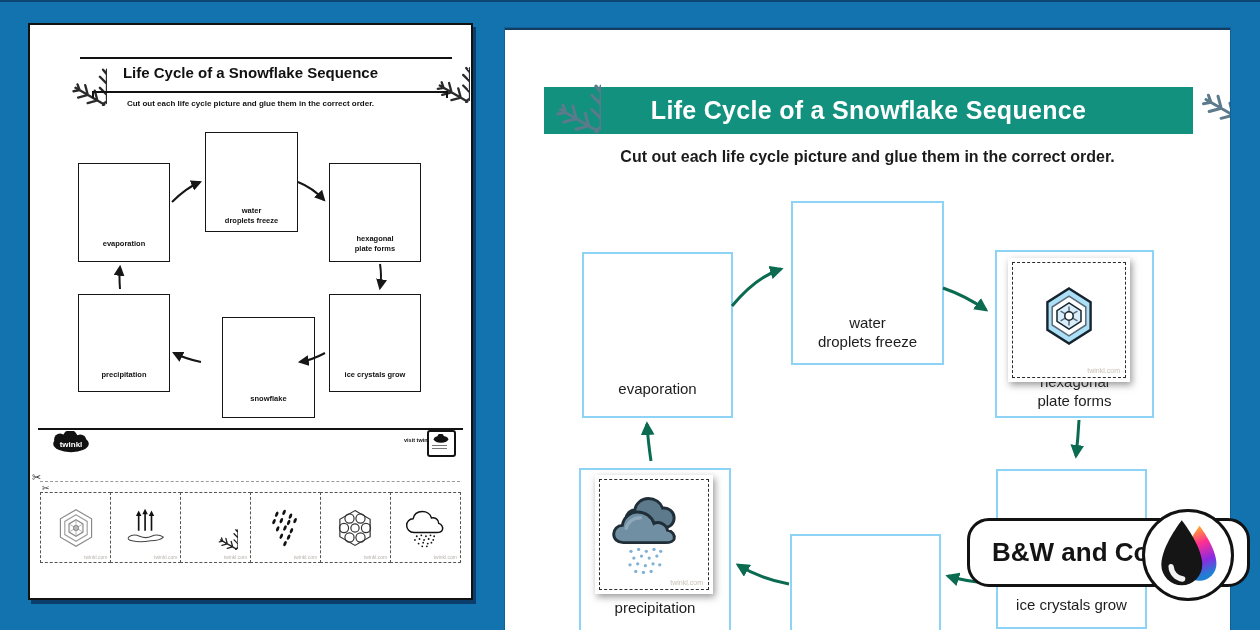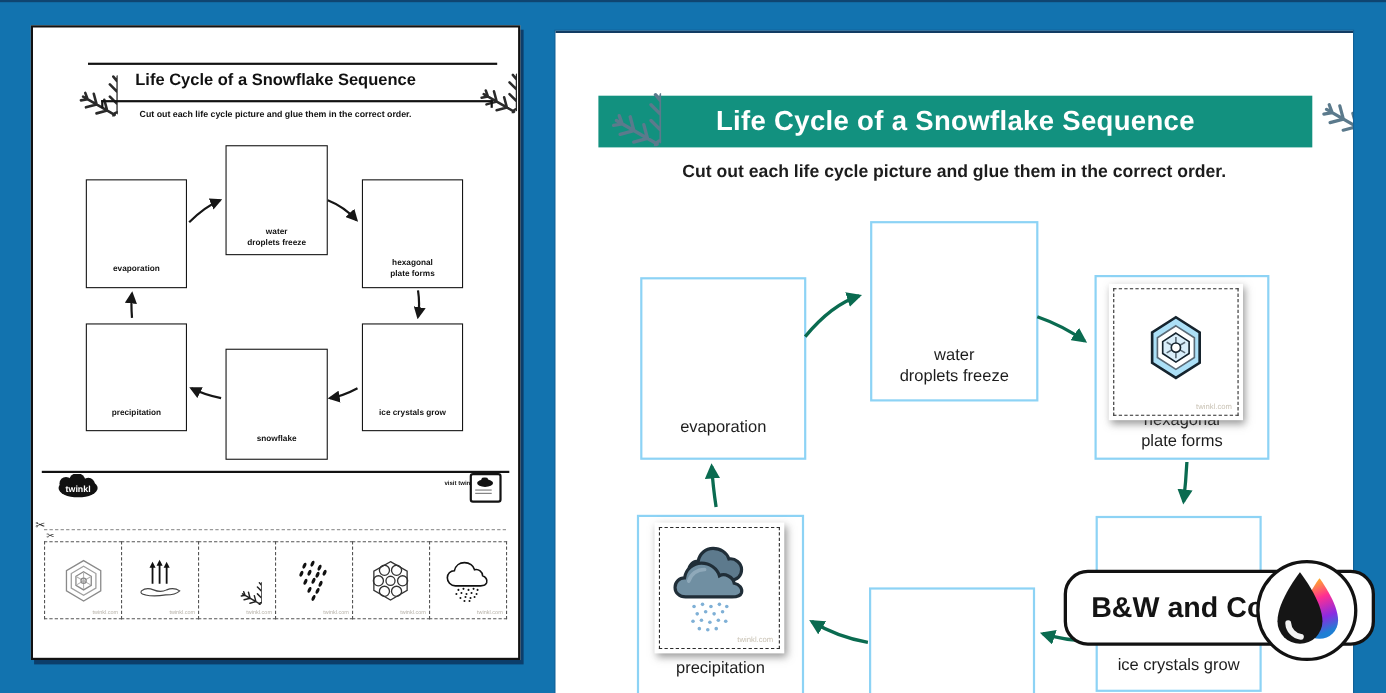--- a/index.html
+++ b/index.html
@@ -114,21 +114,21 @@
   </div>
   <div class="lp-box" style="left:299px;top:138px;width:90px;height:97px">
     <div class="lp-label" style="bottom:8px">
       <div>hexagonal</div>
         <div>plate forms</div>
     </div>
   </div>
   <div class="lp-box" style="left:48px;top:269px;width:90px;height:96px">
     <div class="lp-label" style="bottom:12px">precipitation</div>
   </div>
-  <div class="lp-box" style="left:175px;top:292px;width:91px;height:99px">
+  <div class="lp-box" style="left:192px;top:292px;width:91px;height:99px">
     <div class="lp-label" style="bottom:14px">snowflake</div>
   </div>
   <div class="lp-box" style="left:299px;top:269px;width:90px;height:96px">
     <div class="lp-label" style="bottom:12px">ice crystals grow</div>
   </div>
 
   <svg class="abs" style="left:0;top:0" width="441" height="573">
     <defs>
       <marker id="m-black" viewBox="0 0 10 10" refX="8" refY="5" markerWidth="5.5" markerHeight="5.5" orient="auto">
           <path d="M0,0 L10,5 L0,10 z" fill="#161616"></path>

